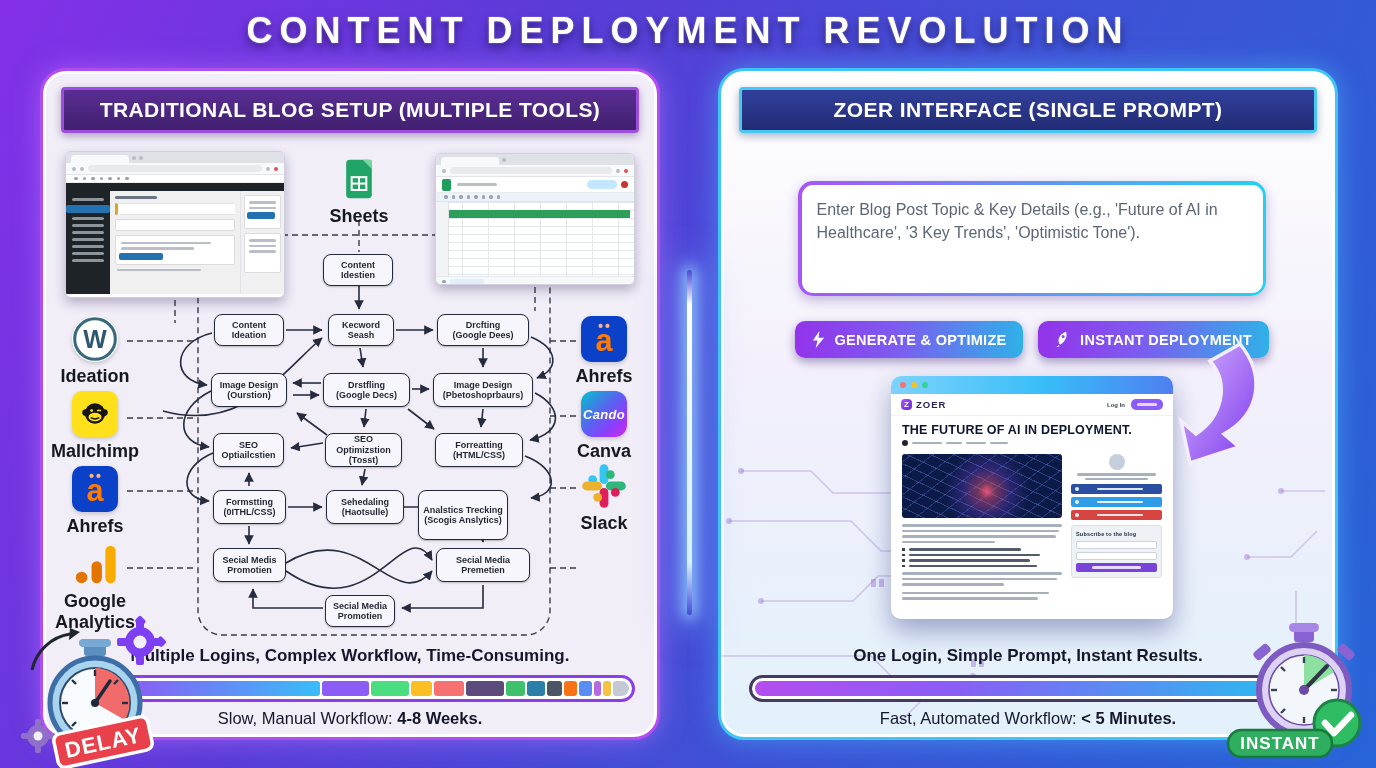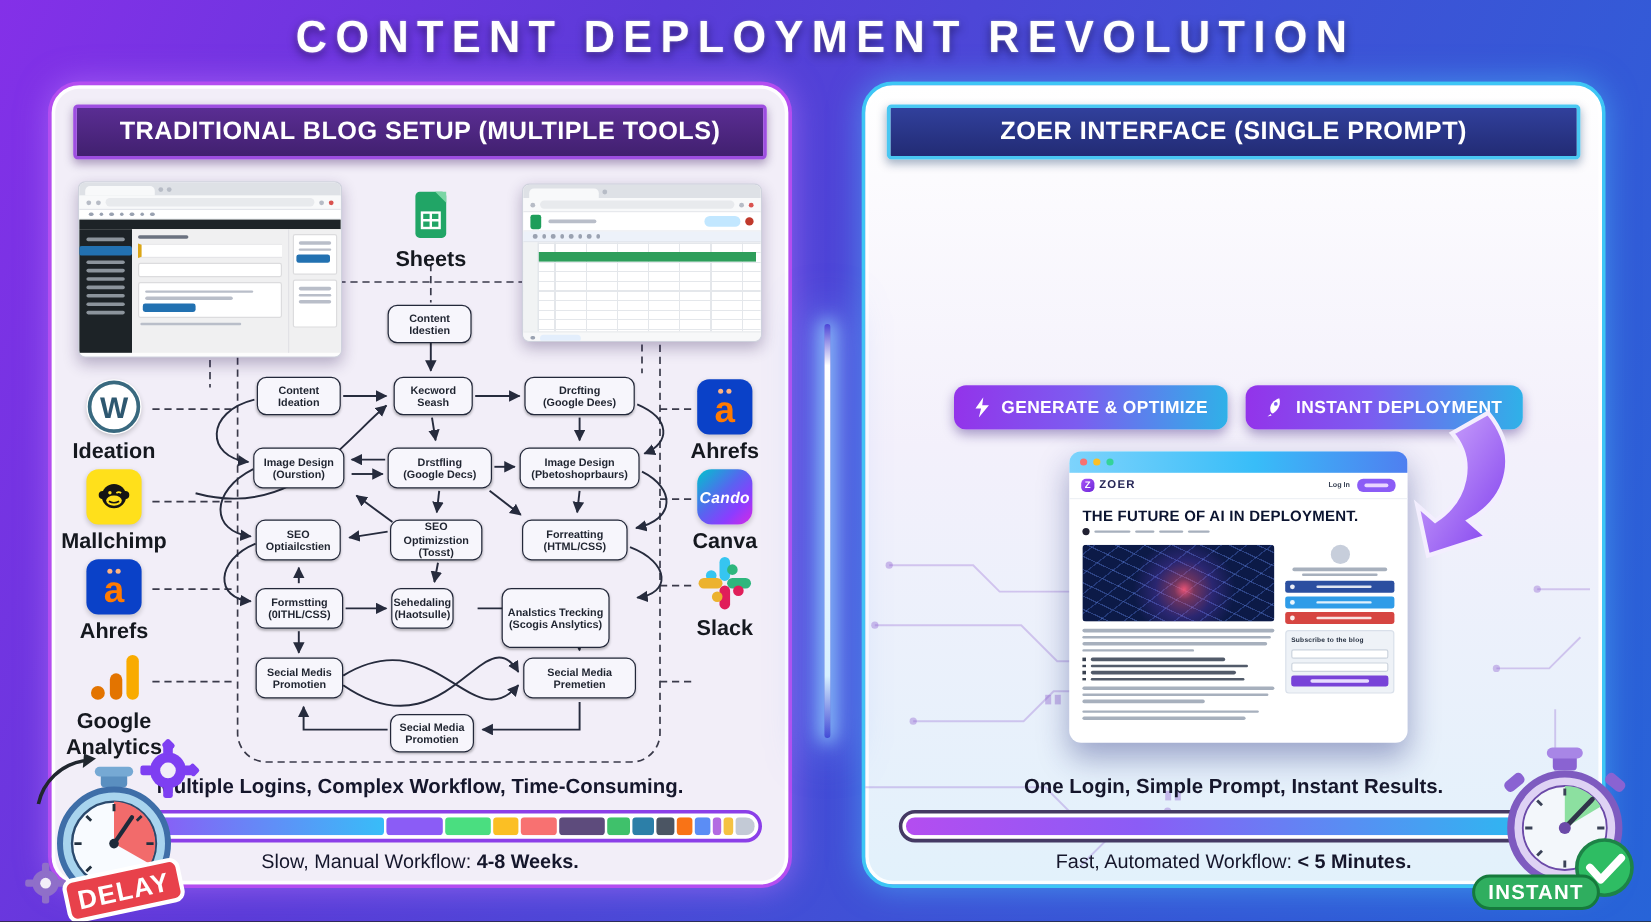--- a/index.html
+++ b/index.html
@@ -399,21 +399,21 @@
     <div class="fn" style="left:390px;top:302px;width:100px;height:34px">Image Design
 (Pbetoshoprbaurs)</div>
     <div class="fn" style="left:170px;top:362px;width:71px;height:34px">SEO
 Optiailcstien</div>
     <div class="fn" style="left:282px;top:362px;width:77px;height:34px">SEO Optimizstion
 (Tosst)</div>
     <div class="fn" style="left:392px;top:362px;width:88px;height:34px">Forreatting
 (HTML/CSS)</div>
     <div class="fn" style="left:170px;top:419px;width:73px;height:34px">Formstting
 (0ITHL/CSS)</div>
-    <div class="fn" style="left:283px;top:419px;width:52px;height:34px">Sehedaling
+    <div class="fn" style="left:283px;top:419px;width:78px;height:34px">Sehedaling
 (Haotsulle)</div>
     <div class="fn" style="left:375px;top:419px;width:90px;height:50px">Analstics Trecking
 (Scogis Anslytics)</div>
     <div class="fn" style="left:170px;top:477px;width:73px;height:34px">Secial Medis
 Promotien</div>
     <div class="fn" style="left:393px;top:477px;width:94px;height:34px">Secial Media
 Premetien</div>
     <div class="fn" style="left:282px;top:524px;width:70px;height:32px">Secial Media
 Promotien</div>
 
@@ -472,20 +472,23 @@
           <circle cx="382" cy="345" r="2.5"></circle>
         <rect x="250" y="588" width="5" height="8"></rect>
           <rect x="258" y="588" width="5" height="8"></rect>
         <rect x="150" y="508" width="5" height="8"></rect>
           <rect x="158" y="508" width="5" height="8"></rect>
       </g>
     </svg>
 
     <div class="phead phead-r">ZOER INTERFACE (SINGLE PROMPT)</div>
 
+    <div class="prompt">
+      <div class="prompt-inner">Enter Blog Post Topic &amp; Key Details (e.g., 'Future of AI in Healthcare', '3 Key Trends', 'Optimistic Tone').</div>
+    </div>
 
     <button class="gbtn btn1">
       <svg width="15" height="17" viewBox="0 0 16 18">
         <polygon points="9,0 2,10 7,10 5,18 14,7 8,7" fill="#fff"></polygon>
       </svg>
       <span>GENERATE &amp; OPTIMIZE</span>
     </button>
     <button class="gbtn btn2">
       <svg width="17" height="17" viewBox="0 0 20 20">
         <path d="M5 15 C2.5 10 5.5 3.5 13 1 C15.5 8.5 9.5 14.5 6.5 16 Z" fill="#fff"></path>

